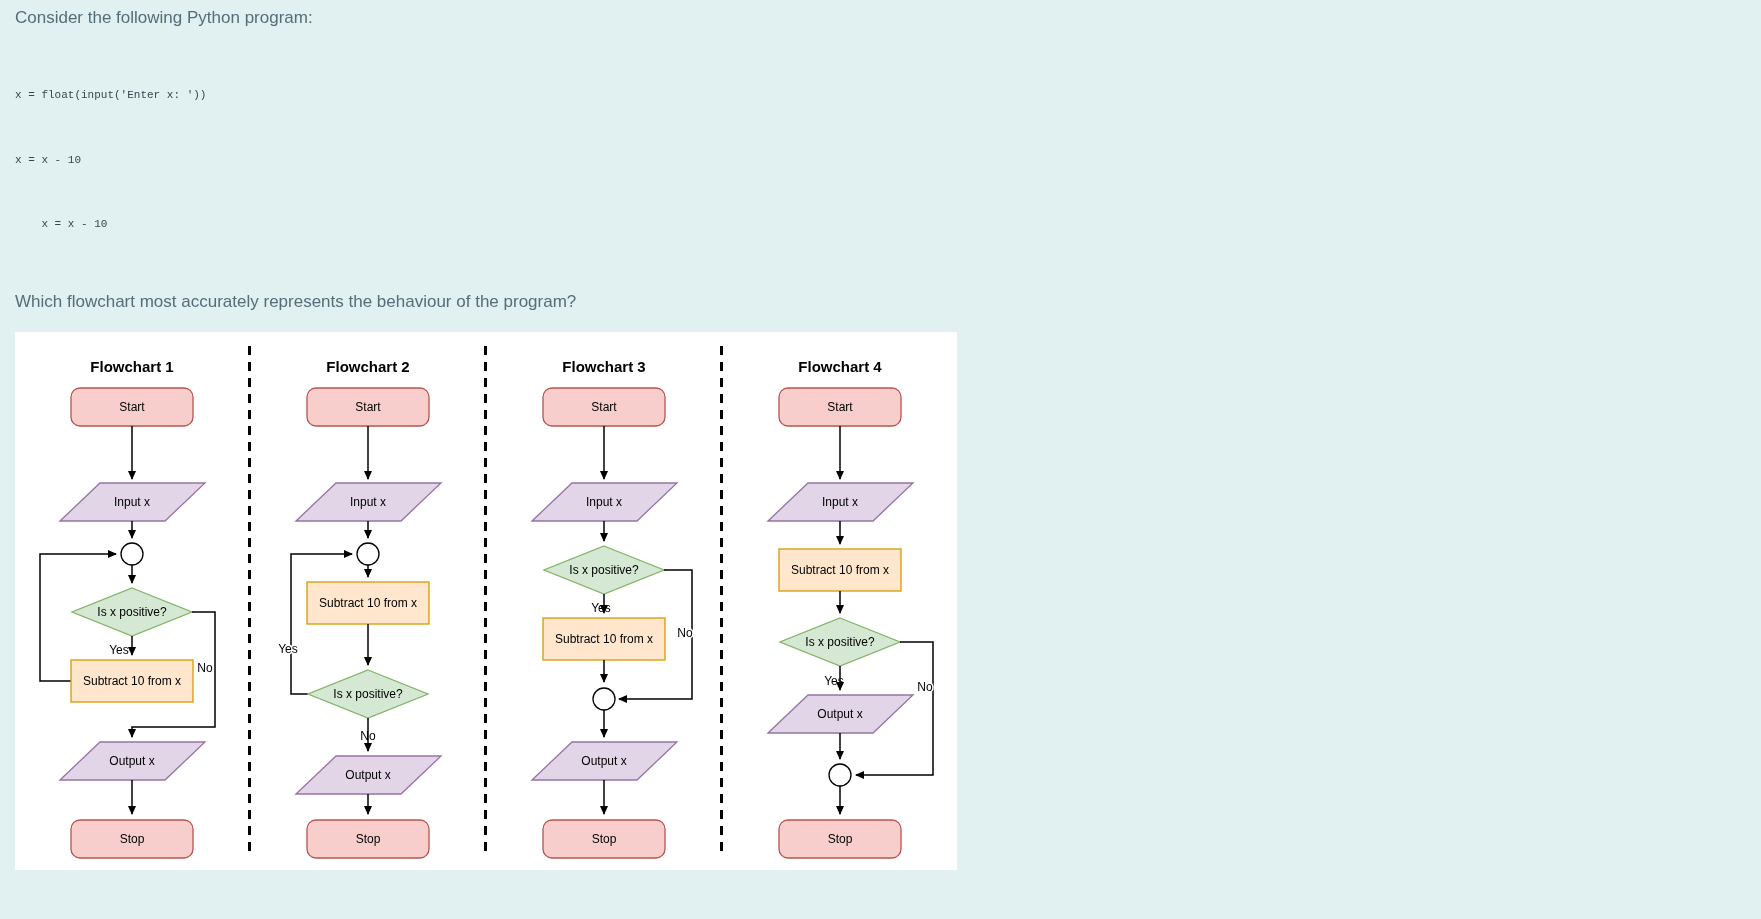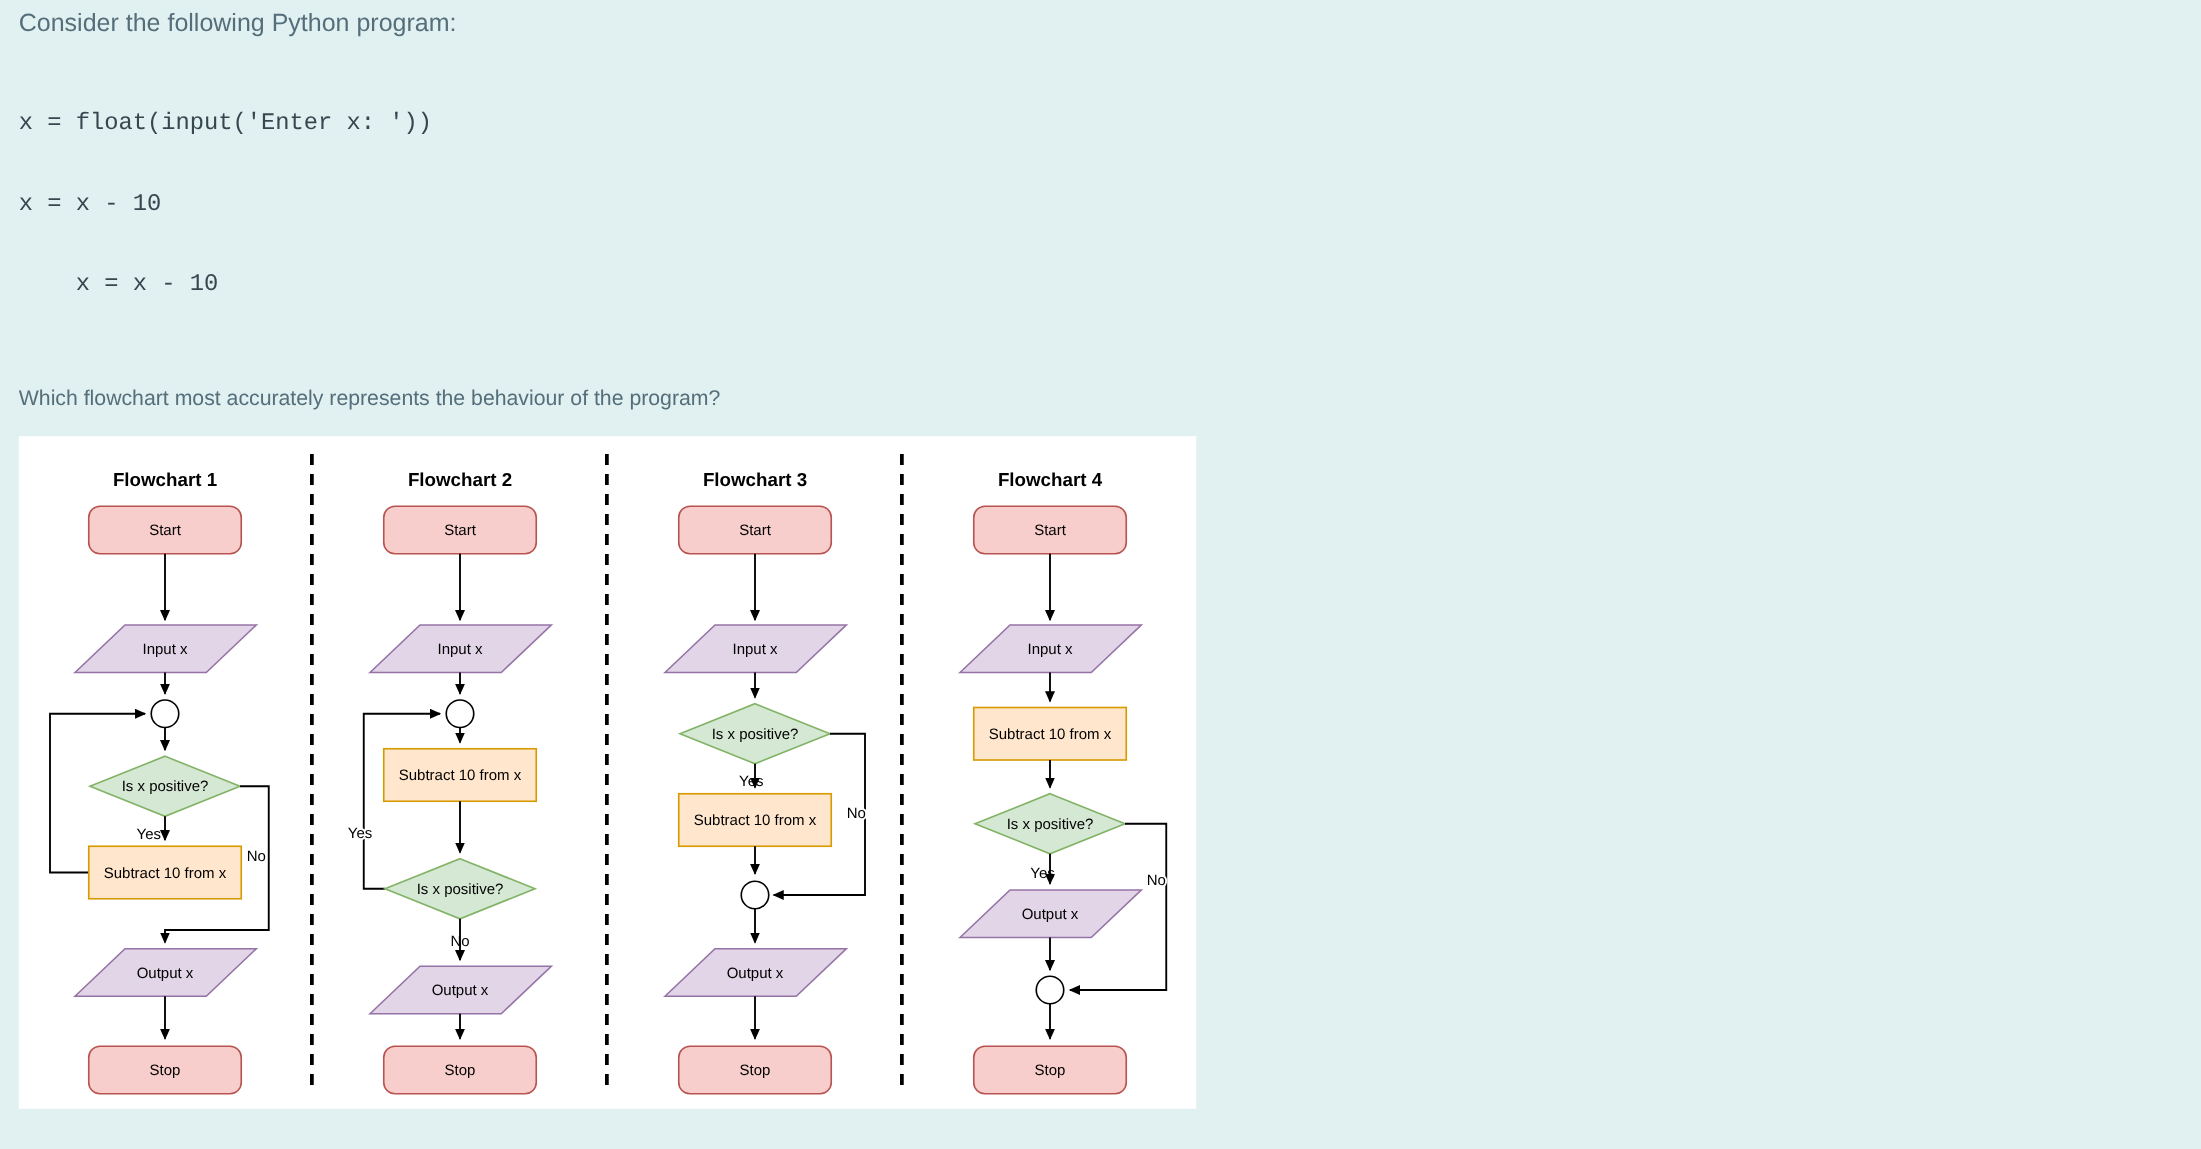--- a/index.html
+++ b/index.html
@@ -3,27 +3,27 @@
 <meta charset="utf-8">
 <style>
   html,body{margin:0;padding:0;}
   body{
     width:1761px;height:919px;
     background:#e1f0f1;
     font-family:"Liberation Sans",sans-serif;
     overflow:hidden;
   }
   .content{padding:8px 0 0 15px;}
-  .intro{font-size:20px;color:#546e7a;}
+  .intro{font-size:17px;color:#546e7a;}
   .code{
     font-family:"Liberation Mono","DejaVu Sans Mono",monospace;
-    font-size:19px;color:#37474f;
+    font-size:11px;color:#37474f;
     margin-top:14px;line-height:21.5px;white-space:pre;
   }
-  .question{margin-top:27px;font-size:17px;color:#546e7a;}
+  .question{margin-top:13px;font-size:17px;color:#546e7a;}
   .panel{
     margin-top:20px;width:942px;background:#ffffff;
     display:flex;align-items:flex-start;padding:10px 0 6px 0;
   }
   svg.fc{display:block;flex:0 0 auto;}
   .divider{
     width:3px;align-self:stretch;margin:4px 0 6px 0;
     background:repeating-linear-gradient(to bottom,#000 0 9px,transparent 9px 16px);
   }
   .fc-title{font-size:15px;font-weight:bold;fill:#000;text-anchor:middle;}

